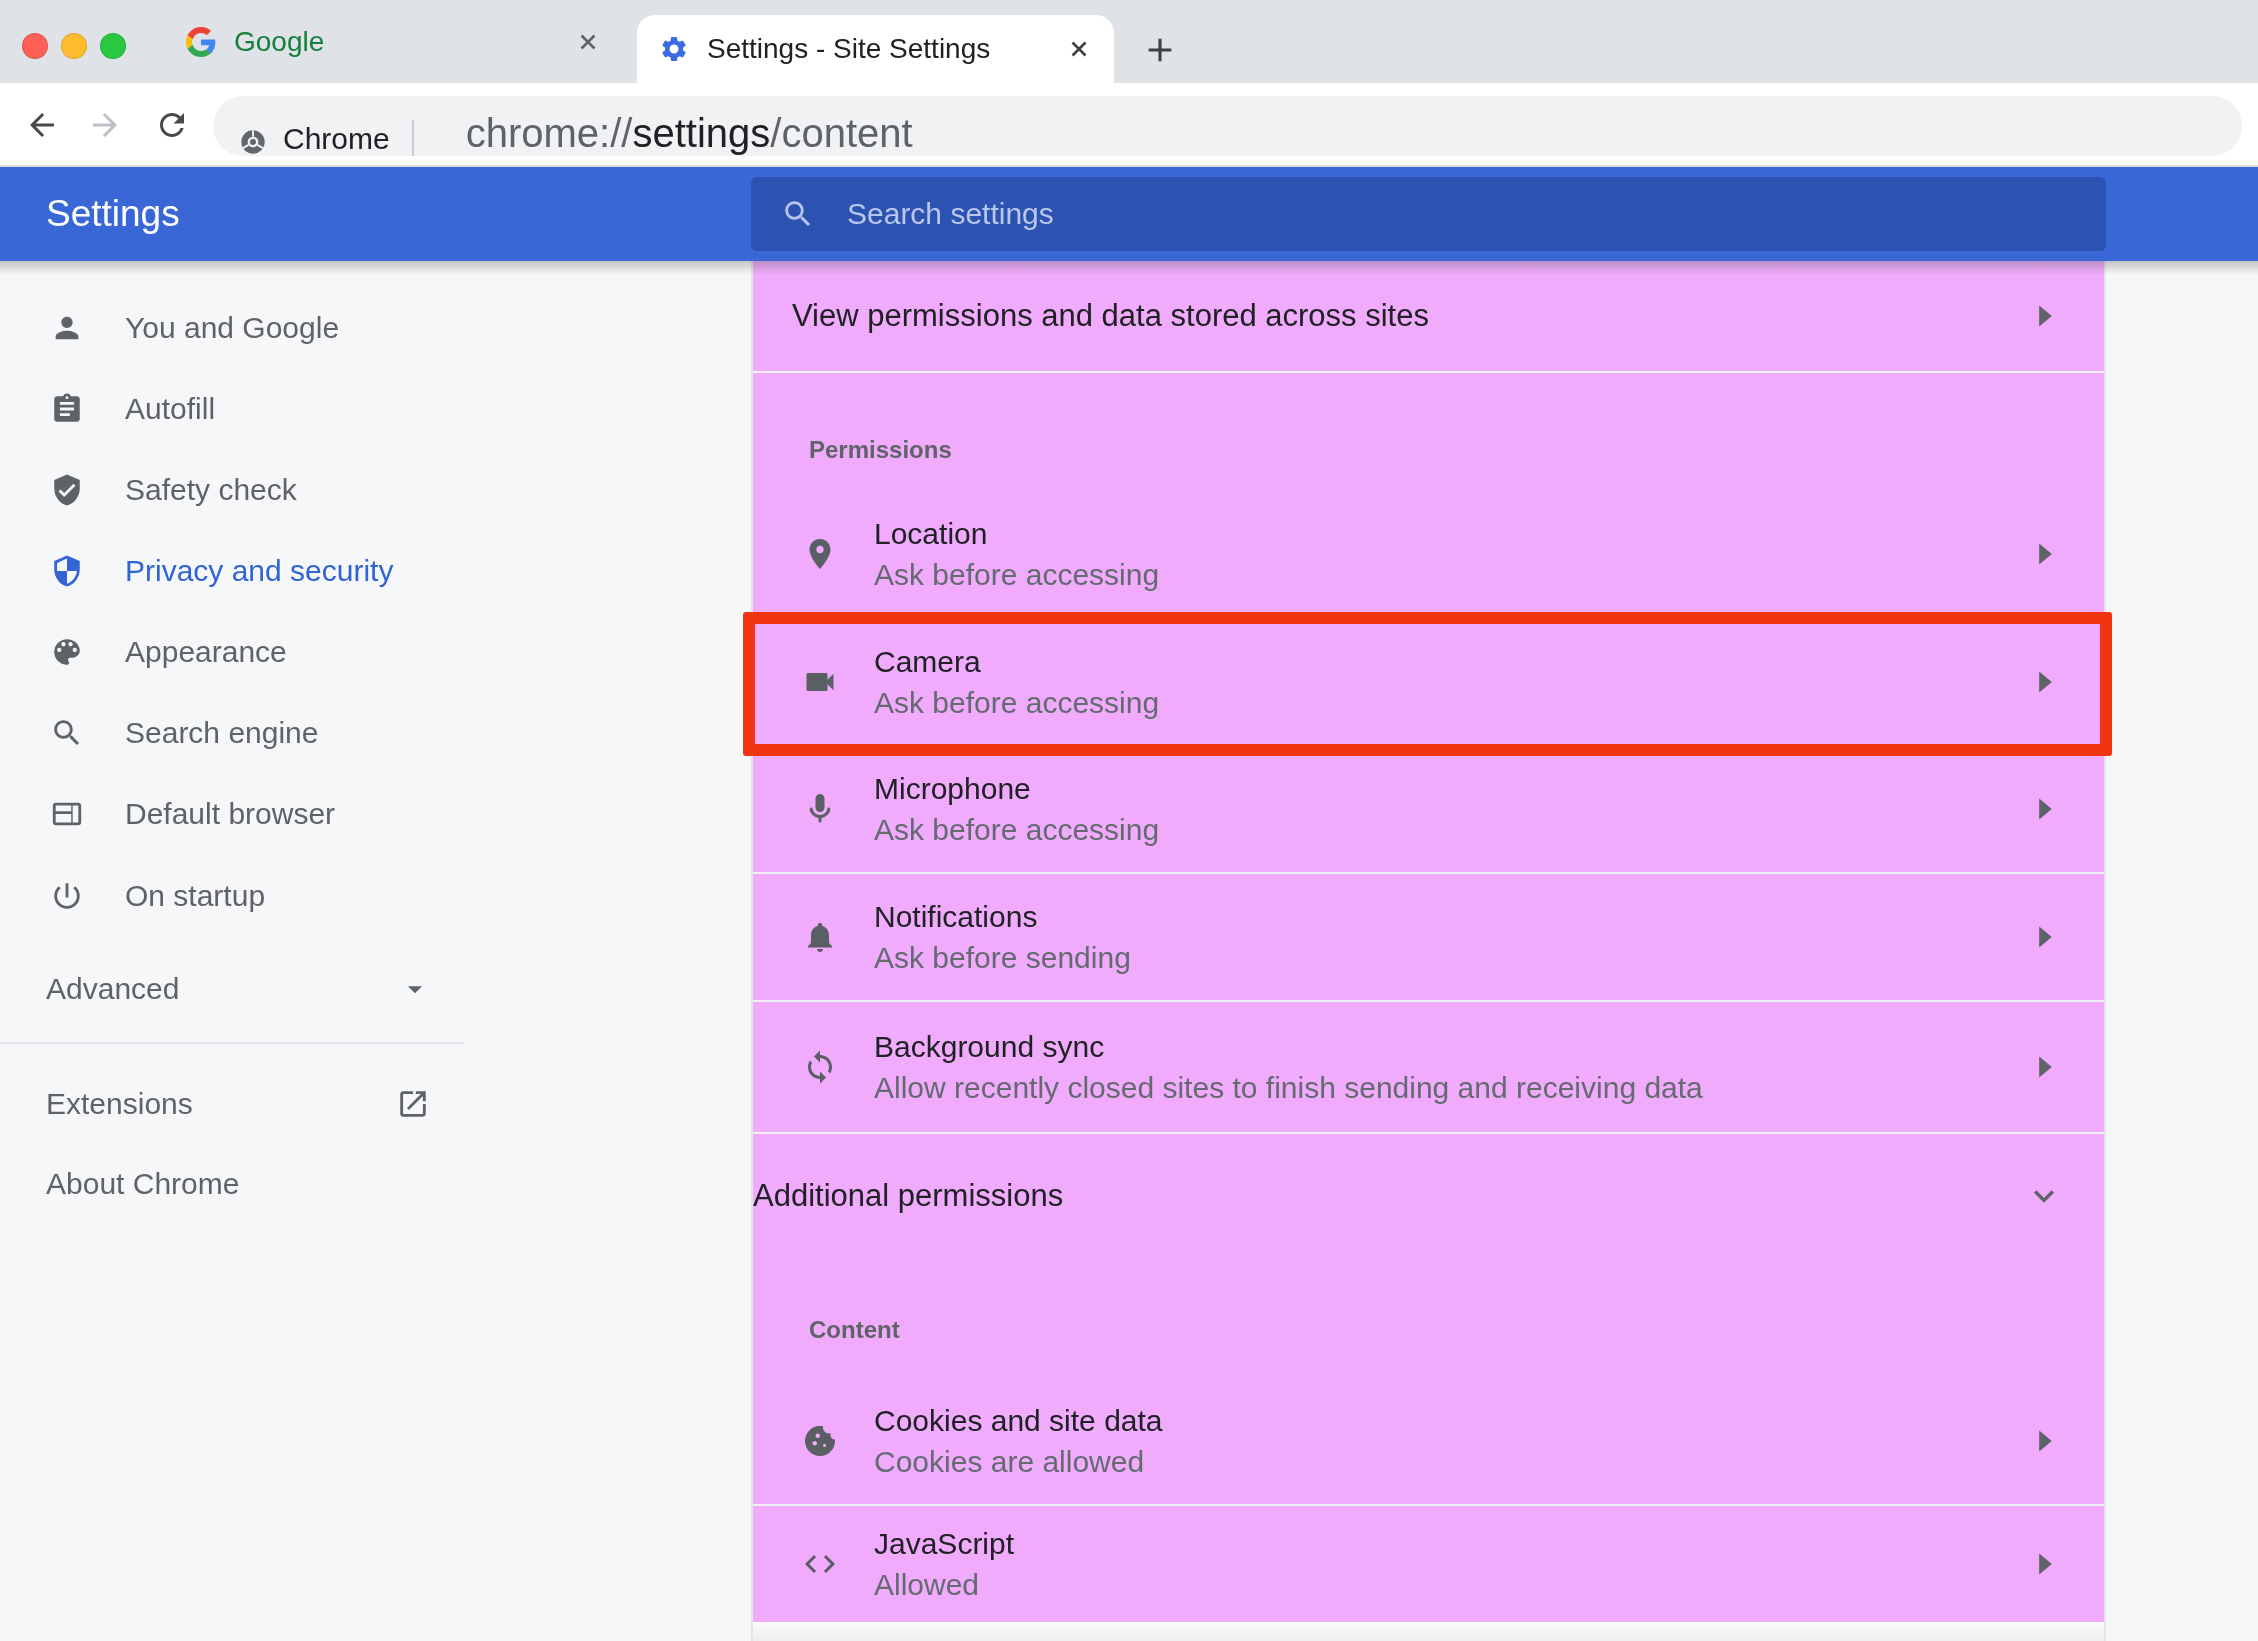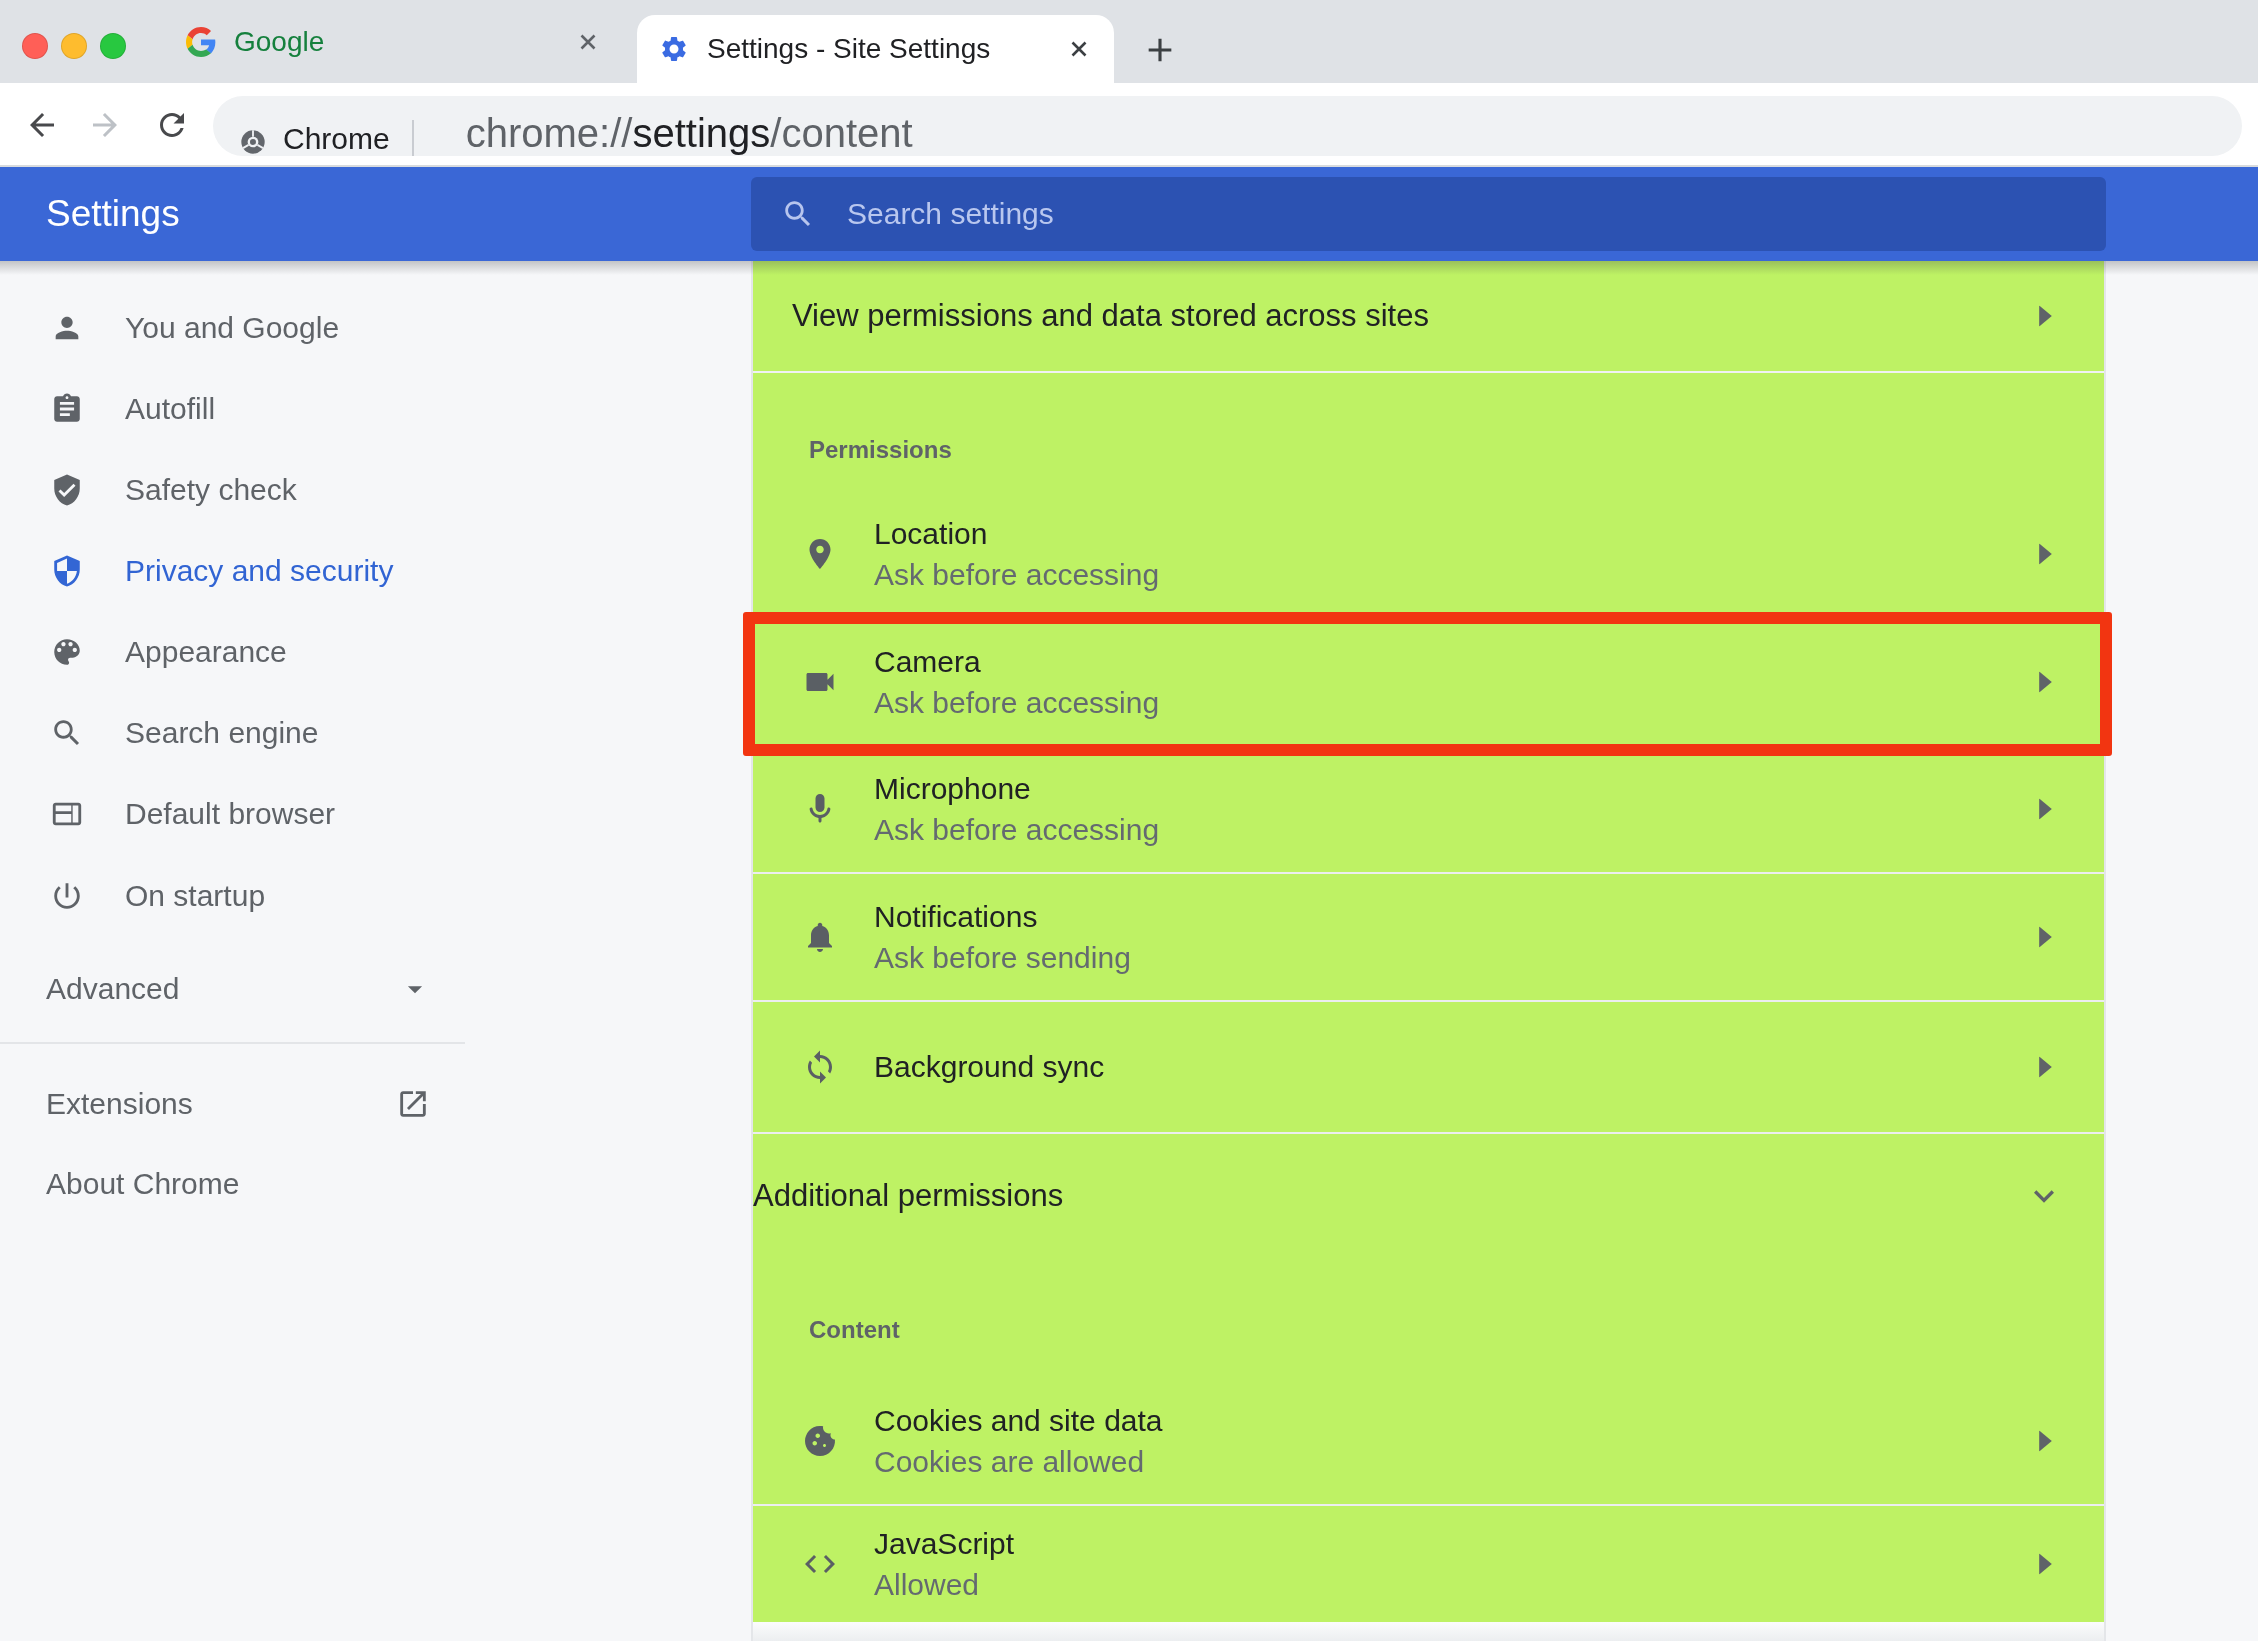--- a/index.html
+++ b/index.html
@@ -58,21 +58,21 @@
   .sidebar { position:absolute; left:0; top:0; width:465px; }
   .nav-item { position:absolute; left:0; width:465px; height:81px; cursor:pointer; }
   .nav-icon { position:absolute; left:50px; top:50%; transform:translateY(-50%); width:34px; height:34px; color:#5F6368; }
   .nav-label { position:absolute; left:125px; top:50%; transform:translateY(-50%); font-size:30px; font-weight:500; color:#5F6368; white-space:nowrap; }
   .nav-item.active .nav-label { color:#3164D3; }
   .nav-item.active .nav-icon { color:#3366D4; }
   .nav-plain .nav-label { left:46px; }
   .sidebar-divider { position:absolute; left:0; top:781px; width:465px; height:2px; background:#E3E5E8; }
 
   
-  .card { position:absolute; left:751px; top:0; width:1355px; height:1361px; background:#bef264;
+  .card { position:absolute; left:751px; top:0; width:1355px; height:1361px; background:#f0abfc;
     border-left:2px solid #E4E6E9; border-right:2px solid #E4E6E9; }
   .row-top { height:112px; display:flex; align-items:center; padding-left:39px; position:relative;
     border-bottom:2px solid #F0F2F4; font-size:31px; color:#202124; cursor:pointer; }
   .section-heading { display:flex; align-items:flex-end; padding-left:56px; color:#5F6368; font-size:24px; font-weight:700; }
   .head-permissions { height:117px; padding-bottom:26px; }
   .head-content { height:120px; padding-bottom:34px; }
   .prow { position:relative; height:128px; display:flex; align-items:center; padding-left:49px; cursor:pointer; }
   .prow.tall { height:132px; }
   .prow.short { height:116px; }
   .prow.div { border-bottom:2px solid #ECEEF0; }
@@ -360,20 +360,21 @@
     </div>
 
     <div class="prow tall div">
       <span class="picon">
         <svg width="36" height="36" viewBox="0 0 24 24" fill="currentColor">
             <path d="M12 4V1L8 5l4 4V6c3.31 0 6 2.69 6 6 0 1.01-.25 1.97-.7 2.8l1.46 1.46C19.54 15.03 20 13.57 20 12c0-4.42-3.58-8-8-8zm0 14c-3.31 0-6-2.69-6-6 0-1.01.25-1.97.7-2.8L5.24 7.74C4.46 8.97 4 10.43 4 12c0 4.42 3.58 8 8 8v3l4-4-4-4v3z"></path>
           </svg>
       </span>
       <span class="ptext">
         <div class="ptitle">Background sync</div>
+        <div class="psub">Allow recently closed sites to finish sending and receiving data</div>
       </span>
       <span class="chev">
         <svg width="13" height="21" viewBox="0 0 12 20">
             <polygon points="0,0 12,10 0,20" fill="#5F6368"></polygon>
           </svg>
       </span>
     </div>
 
     <div class="row-additional">
       <span>Additional permissions</span>

